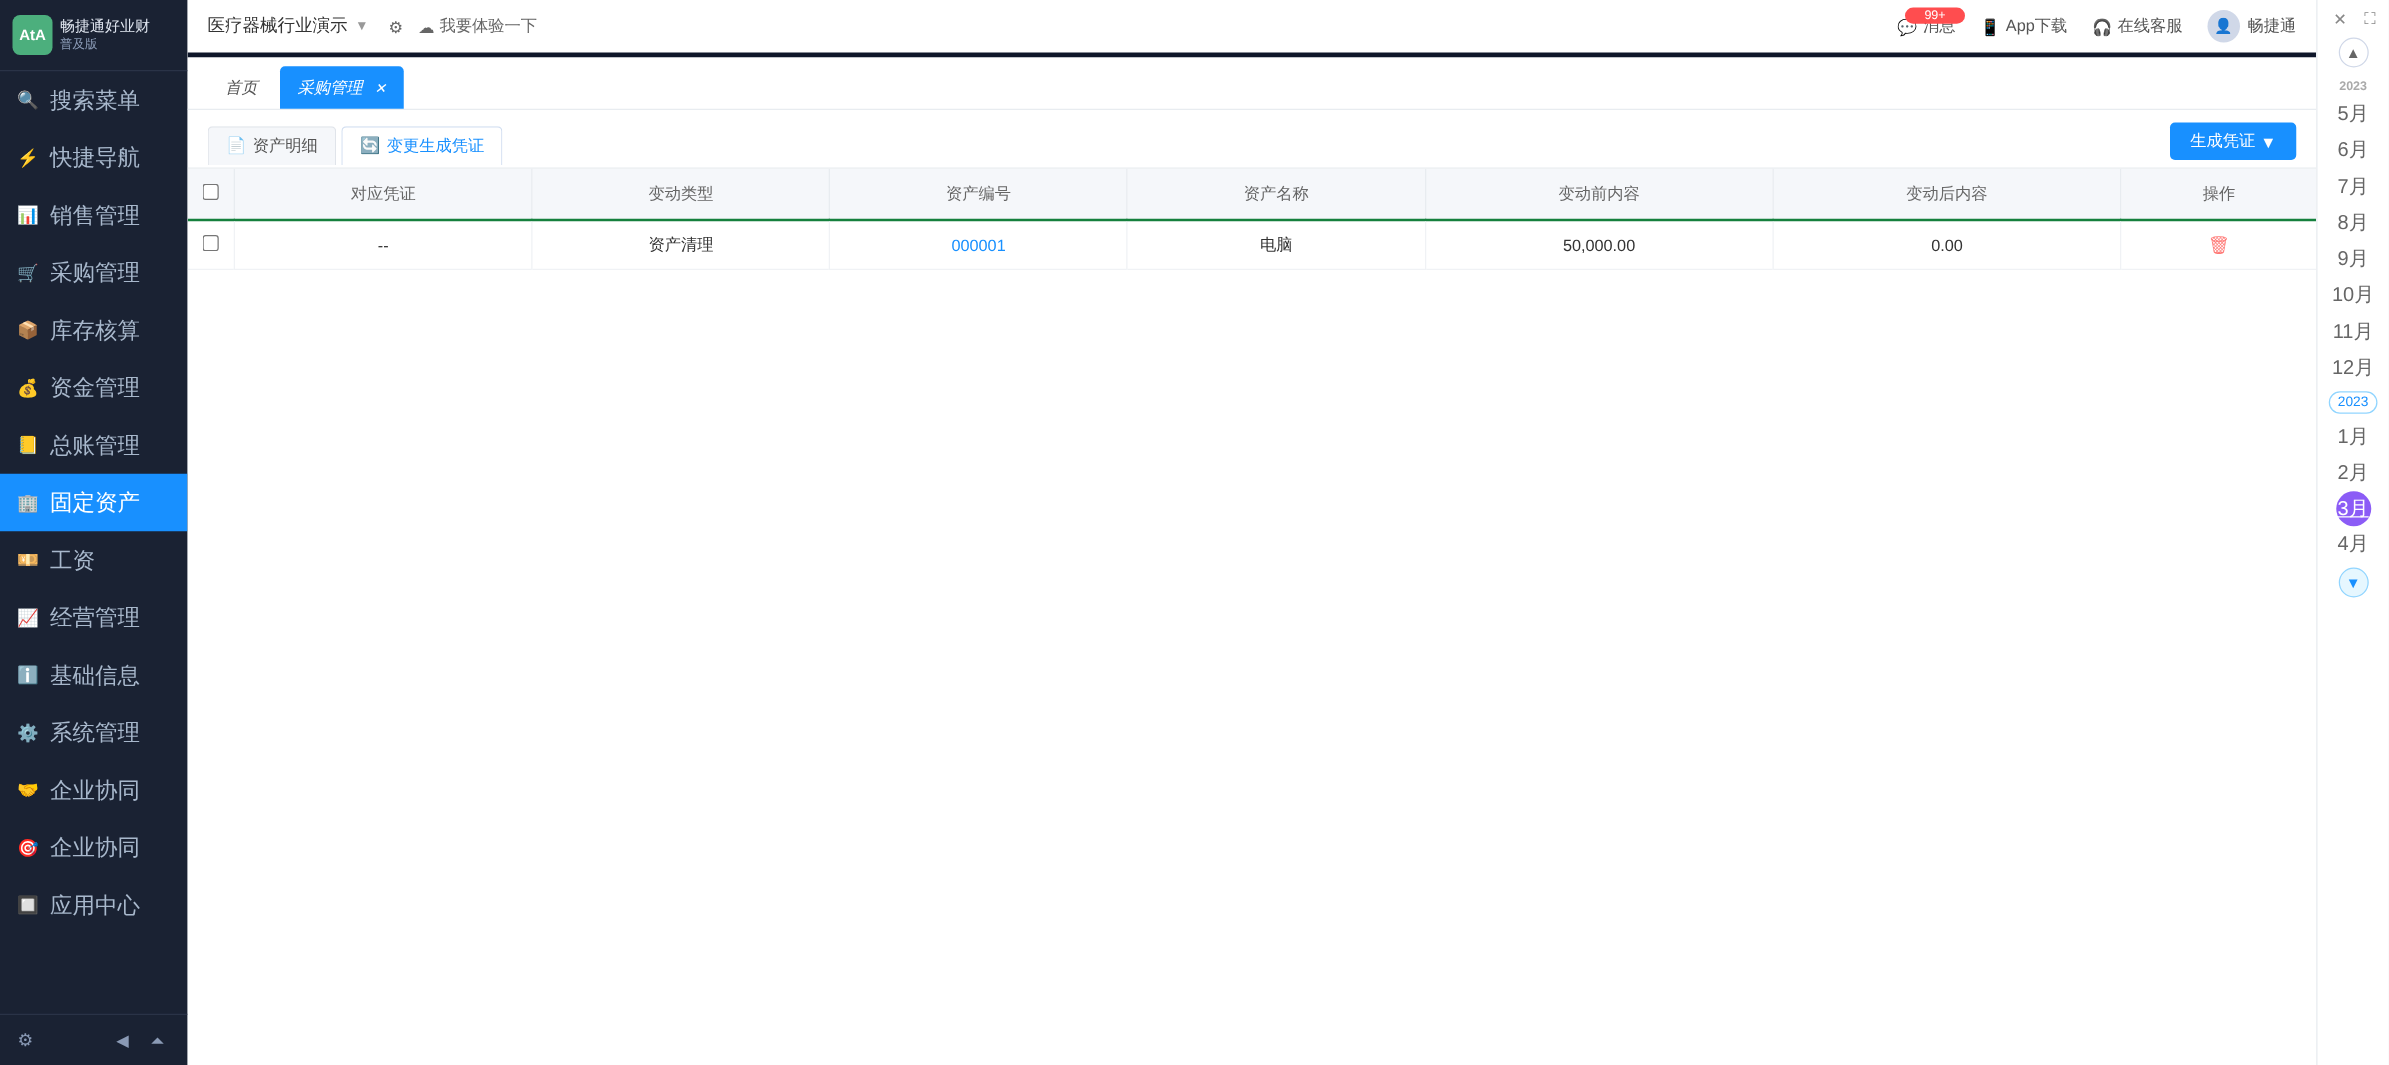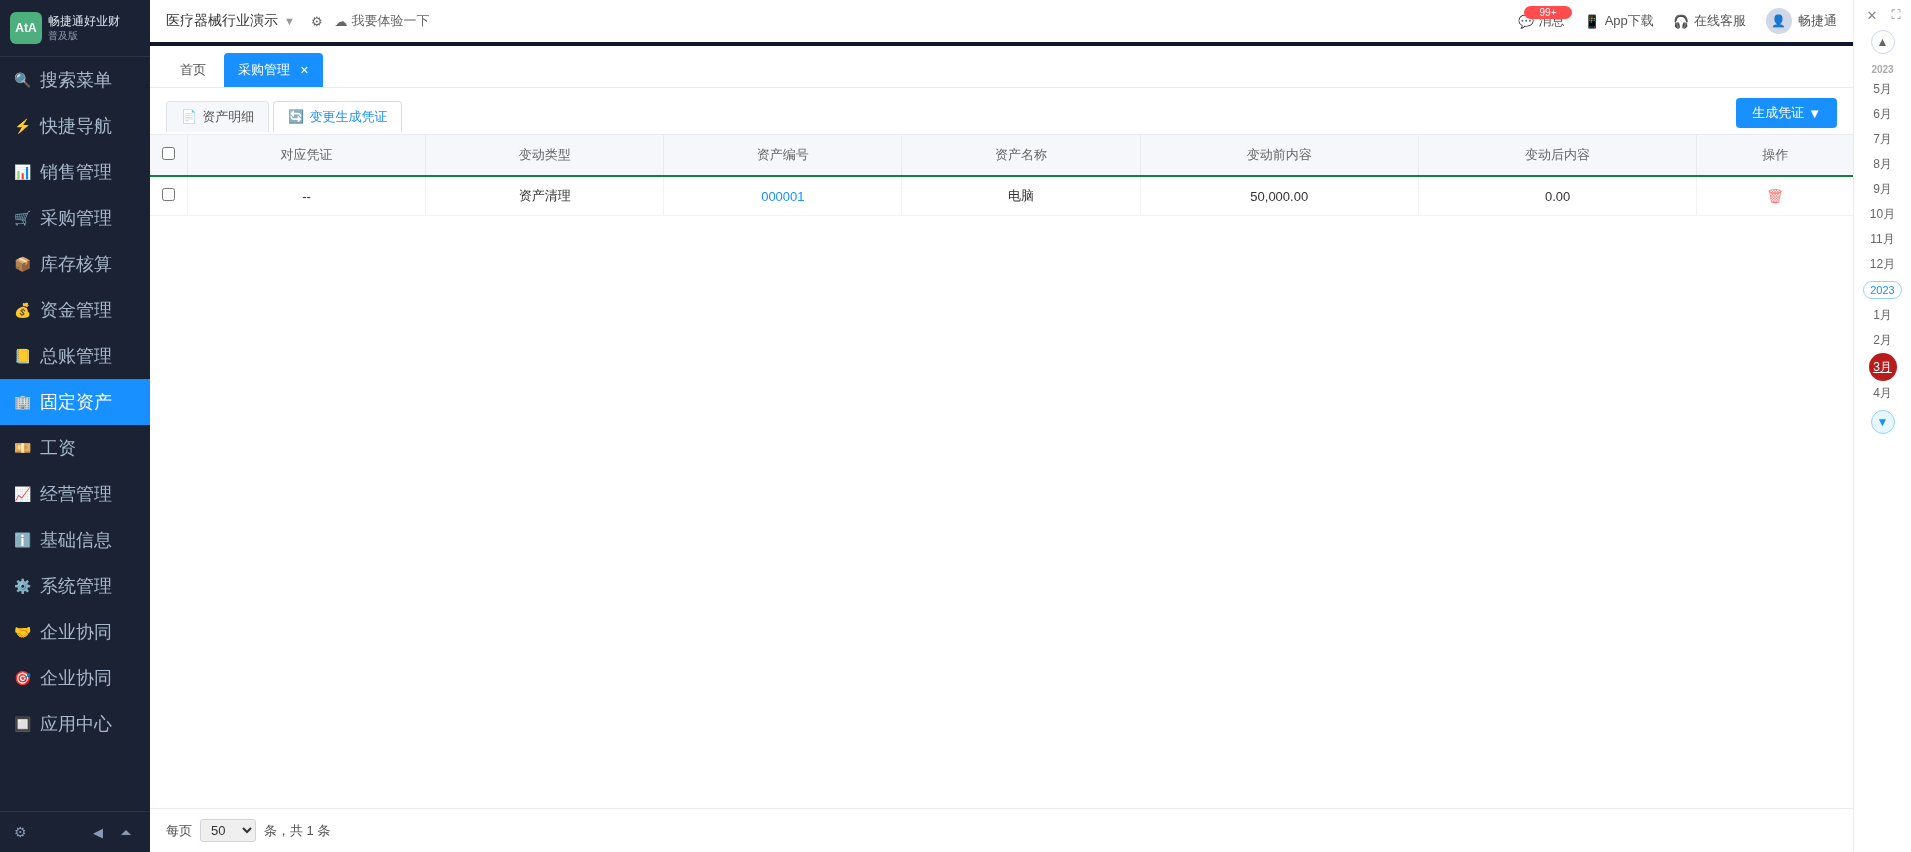--- a/index.html
+++ b/index.html
@@ -178,20 +178,21 @@
       border-bottom: 1px solid #e8ecf0;
       gap: 4px;
       flex-shrink: 0;
     }
     .tab-item {
       padding: 8px 14px;
       cursor: pointer;
       font-size: 13px;
       color: #555;
       border-radius: 4px 4px 0 0;
+      font-style: italic;
     }
     .tab-item.active {
       background: #1890ff;
       color: white;
     }
     .tab-item .close-icon { margin-left: 6px; font-size: 11px; }
 
     
     .content-area {
       flex: 1;
@@ -348,29 +349,29 @@
       flex: 1;
     }
     .timeline::-webkit-scrollbar { width: 0; }
     .timeline-year {
       font-size: 11px;
       color: #555;
       padding: 6px 0 2px;
       font-weight: bold;
     }
     .timeline-month {
-      font-size: 12px;
+      font-size: 16px;
       color: #666;
       padding: 4px 0;
       cursor: pointer;
       width: 100%;
       text-align: center;
     }
     .timeline-month.active {
-      background: #b91c1c;
+      background: #8b5cf6;
       color: white;
       border-radius: 50%;
       width: 28px;
       height: 28px;
       display: flex;
       align-items: center;
       justify-content: center;
       margin: 0 auto;
       padding: 0;
       text-decoration: underline;
@@ -604,30 +605,20 @@
               <span>0.00</span>
             </td>
             <td>
               <span class="delete-btn">🗑</span>
             </td>
           </tr>
         </tbody>
       </table>
     </div>
 
-    <div class="table-footer">
-      <span>每页</span>
-      <select class="page-size-select">
-        <option value="10">10</option>
-        <option value="20">20</option>
-        <option value="50" selected="">50</option>
-        <option value="100">100</option>
-      </select>
-      <span>条，共 1 条</span>
-    </div>
   </div>
 </div>
 
 <div class="right-panel">
   <div class="right-panel-header">
     <div class="panel-icon-btn">✕</div>
     <div class="panel-icon-btn">⛶</div>
   </div>
 
   <div class="timeline">

